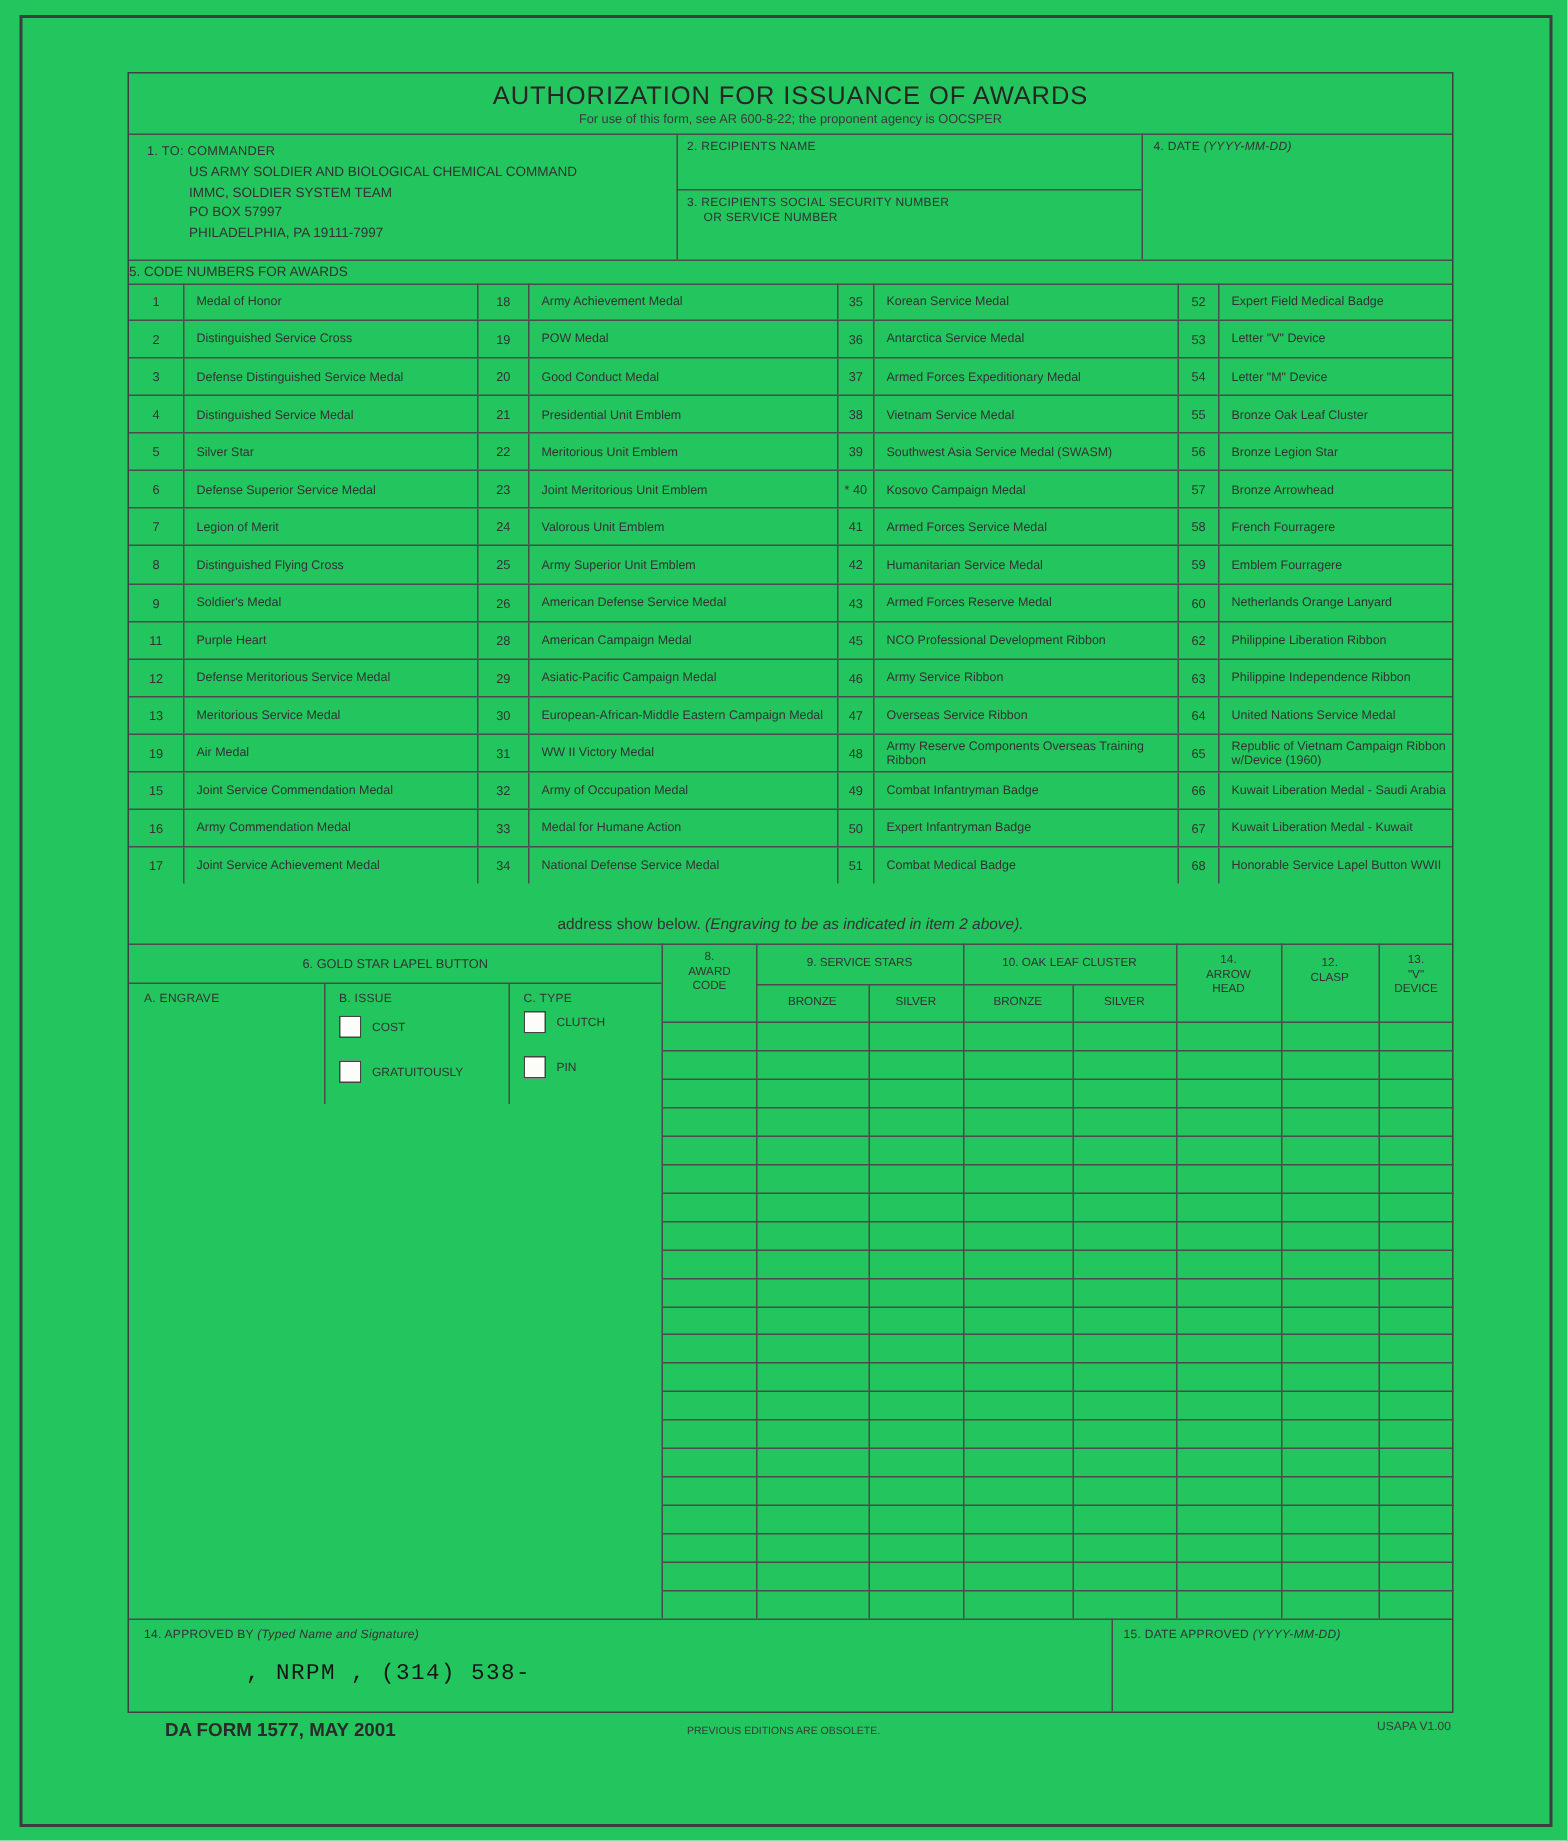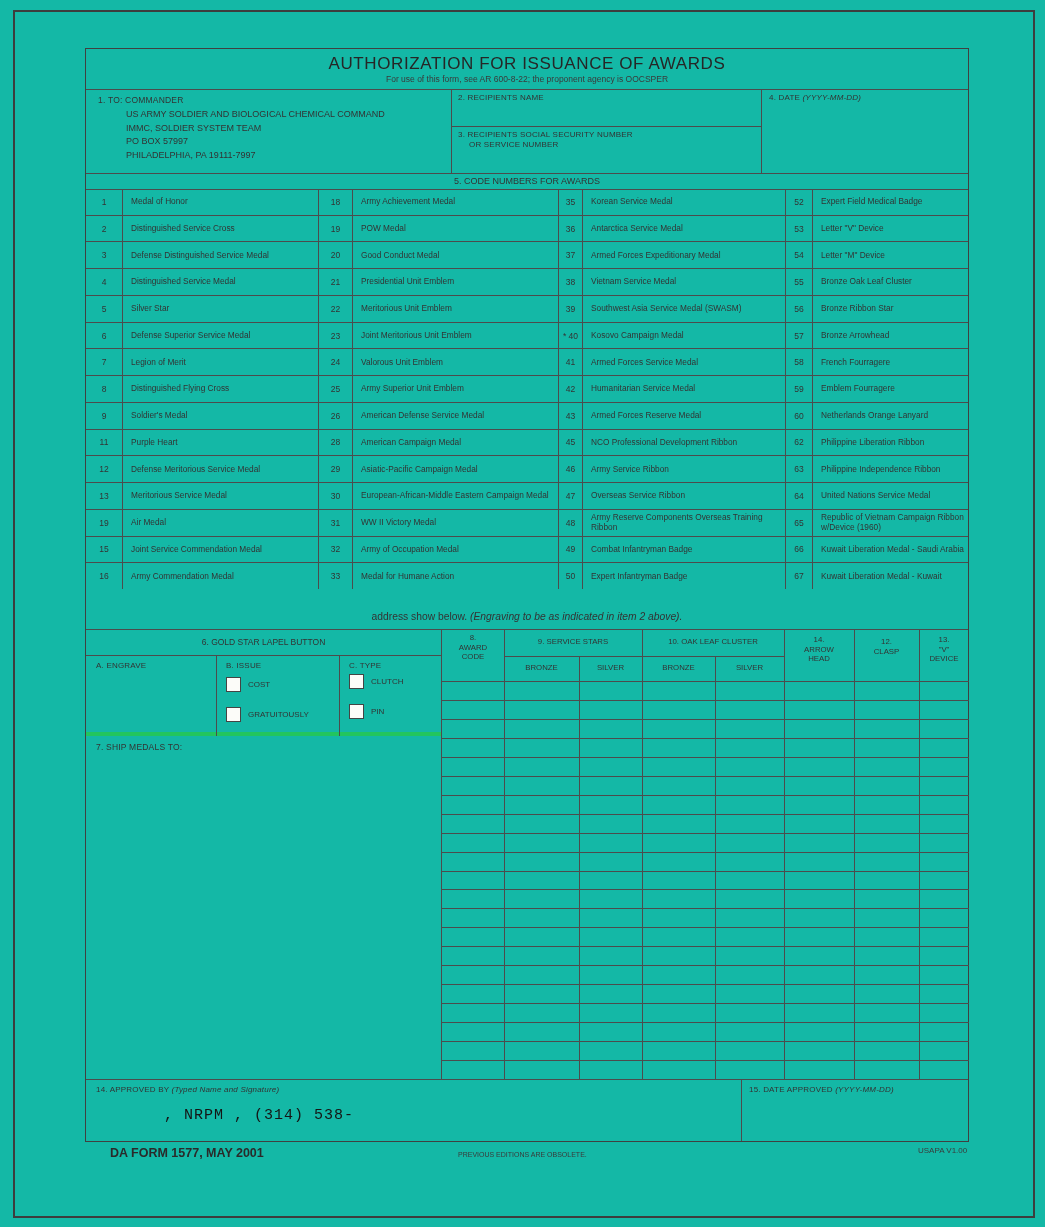--- a/index.html
+++ b/index.html
@@ -1,28 +1,28 @@
 <!DOCTYPE html>
 <html><head>
 <meta charset="utf-8">
 <style>
   html,body{margin:0;padding:0;background:#e8e8e4;}
-  .page{position:relative;width:1045px;height:1227px;background:#14b8a6;overflow:hidden;
+  .page{position:relative;width:1045px;height:1227px;background:#22c55e;overflow:hidden;
         font-family:"Liberation Sans",sans-serif;color:#2f2f2f;}
   .scan-border{position:absolute;left:13px;top:10px;width:1018px;height:1204px;border:2px solid #3d3d3d;}
   .form{position:absolute;left:85px;top:48px;width:882px;height:1092px;border:1px solid #404040;box-sizing:content-box;}
   .hl{position:absolute;height:1px;background:#4c4c4c;}
   .vl{position:absolute;width:1px;background:#4c4c4c;}
   .abs{position:absolute;}
   .lbl{font-size:8px;letter-spacing:.2px;color:#333;}
   .ital{font-style:italic;}
   .ttl{width:100%;text-align:center;font-size:17px;letter-spacing:.6px;color:#262626;}
   .sub{width:100%;text-align:center;font-size:8.5px;color:#3a3a3a;}
   .addr{font-size:9px;line-height:13.5px;color:#333;}
-  .sec5{width:100%;text-align:center;font-size:9px;color:#333;}
+  .sec5{width:100%;text-align:left;font-size:9px;color:#333;}
   
   .awards{position:absolute;left:0;top:140px;width:882px;height:400px;display:flex;flex-direction:column;}
   .a-row{flex:1;display:flex;border-bottom:1px solid #4c4c4c;box-sizing:border-box;}
   .a-row:last-child{border-bottom:none;}
   .a-num{box-sizing:border-box;border-right:1px solid #4c4c4c;font-size:8.5px;display:flex;align-items:center;justify-content:center;color:#333;}
   .a-name{box-sizing:border-box;border-right:1px solid #4c4c4c;font-size:8.3px;line-height:1.12;display:flex;align-items:center;padding-left:8px;padding-right:2px;color:#333;}
   .a-name.last{border-right:none;}
   .dir{width:100%;text-align:center;font-size:10.3px;color:#333;line-height:15px;}
   
   .goldstar{position:absolute;left:0;top:580px;width:355px;height:107px;border-bottom:4px solid #22c55e;box-sizing:border-box;}
@@ -114,21 +114,21 @@
           <div class="a-name last" style="width: 155px;">Bronze Oak Leaf Cluster</div>
         </div>
         <div class="a-row">
           <div class="a-num" style="width: 37px;">5</div>
           <div class="a-name" style="width: 196px;">Silver Star</div>
           <div class="a-num" style="width: 34px;">22</div>
           <div class="a-name" style="width: 206px;">Meritorious Unit Emblem</div>
           <div class="a-num" style="width: 24px;">39</div>
           <div class="a-name" style="width: 203px;">Southwest Asia Service Medal (SWASM)</div>
           <div class="a-num" style="width: 27px;">56</div>
-          <div class="a-name last" style="width: 155px;">Bronze Ribbon Star</div>
+          <div class="a-name last" style="width: 155px;">Bronze Legion Star</div>
         </div>
         <div class="a-row">
           <div class="a-num" style="width: 37px;">6</div>
           <div class="a-name" style="width: 196px;">Defense Superior Service Medal</div>
           <div class="a-num" style="width: 34px;">23</div>
           <div class="a-name" style="width: 206px;">Joint Meritorious Unit Emblem</div>
           <div class="a-num" style="width: 24px;">* 40</div>
           <div class="a-name" style="width: 203px;">Kosovo Campaign Medal</div>
           <div class="a-num" style="width: 27px;">57</div>
           <div class="a-name last" style="width: 155px;">Bronze Arrowhead</div>
@@ -215,20 +215,30 @@
         </div>
         <div class="a-row">
           <div class="a-num" style="width: 37px;">16</div>
           <div class="a-name" style="width: 196px;">Army Commendation Medal</div>
           <div class="a-num" style="width: 34px;">33</div>
           <div class="a-name" style="width: 206px;">Medal for Humane Action</div>
           <div class="a-num" style="width: 24px;">50</div>
           <div class="a-name" style="width: 203px;">Expert Infantryman Badge</div>
           <div class="a-num" style="width: 27px;">67</div>
           <div class="a-name last" style="width: 155px;">Kuwait Liberation Medal - Kuwait</div>
+        </div>
+        <div class="a-row">
+          <div class="a-num" style="width: 37px;">17</div>
+          <div class="a-name" style="width: 196px;">Joint Service Achievement Medal</div>
+          <div class="a-num" style="width: 34px;">34</div>
+          <div class="a-name" style="width: 206px;">National Defense Service Medal</div>
+          <div class="a-num" style="width: 24px;">51</div>
+          <div class="a-name" style="width: 203px;">Combat Medical Badge</div>
+          <div class="a-num" style="width: 27px;">68</div>
+          <div class="a-name last" style="width: 155px;">Honorable Service Lapel Button WWII</div>
         </div>
       </div>
 
     <div class="abs dir" style="top:560px;"><span>address show below.  </span><span class="ital">(Engraving to be as indicated in item 2 above).</span></div>
     <div class="hl" style="top:580px;left:0;width:882px;"></div>
 
     <div class="goldstar">
       <div class="gs-title">6.  GOLD STAR LAPEL BUTTON</div>
       <div class="vl" style="left:130px;top:27px;height:80px;"></div>
       <div class="vl" style="left:253px;top:27px;height:80px;"></div>
@@ -247,23 +257,20 @@
       <div class="chkrow" style="left:263px;top:45px;">
         <span class="chk"></span>
         <span>CLUTCH</span>
       </div>
       <div class="chkrow" style="left:263px;top:75px;">
         <span class="chk"></span>
         <span>PIN</span>
       </div>
     </div>
 
-    <div class="abs" style="left:0;top:687px;width:355px;height:343px;">
-      <div class="abs lbl" style="left:10px;top:6px;font-size:8.5px;">7.  SHIP MEDALS TO:</div>
-    </div>
 
     <div class="grid">
 
       <div class="vl" style="left:62px;top:0;height:450px;"></div>
       <div class="vl" style="left:200px;top:0;height:450px;"></div>
       <div class="vl" style="left:342px;top:0;height:450px;"></div>
       <div class="vl" style="left:412px;top:0;height:450px;"></div>
       <div class="vl" style="left:477px;top:0;height:450px;"></div>
       <div class="vl" style="left:137px;top:27px;height:423px;"></div>
       <div class="vl" style="left:273px;top:27px;height:423px;"></div>

